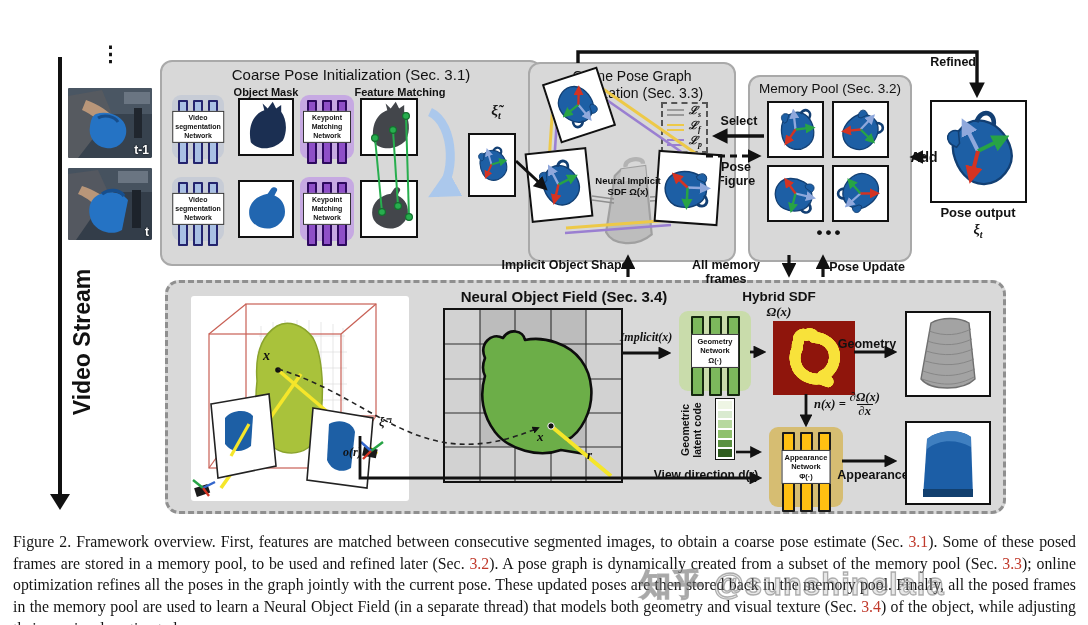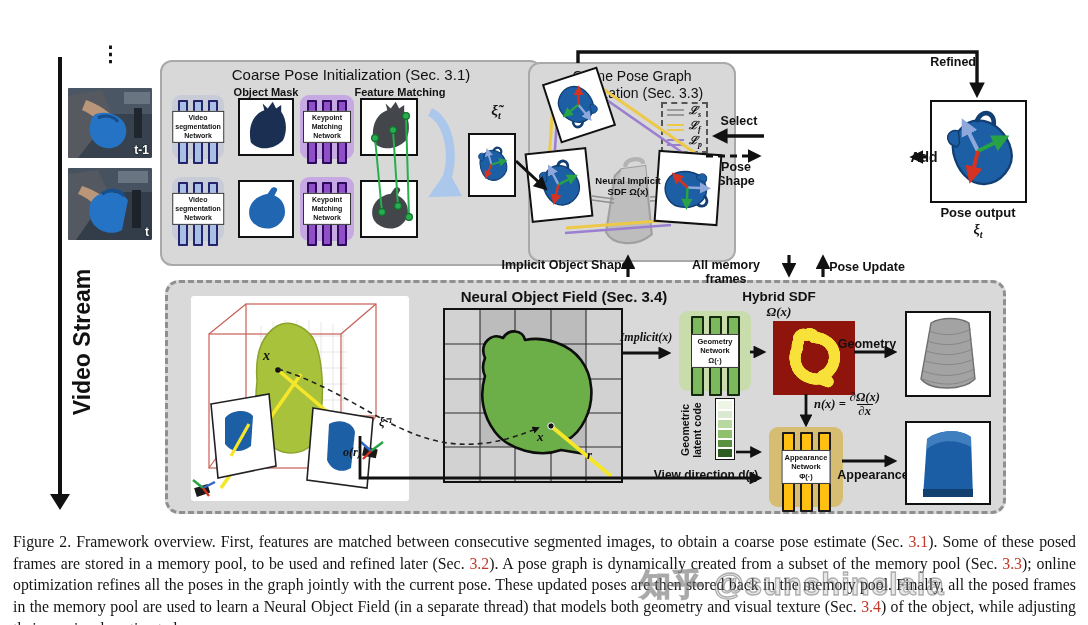--- a/index.html
+++ b/index.html
@@ -234,20 +234,44 @@
     <svg width="57" height="65" viewBox="0 0 60 60">
         <use href="#jug" transform="rotate(-30 30 30)"></use>
       </svg>
   </div>
   <div class="frame" style="left:656px;top:152px;width:64px;height:72px;transform:rotate(4deg);z-index:3;">
     <svg width="59" height="67" viewBox="0 0 60 60">
         <use href="#jug" transform="rotate(80 30 30)"></use>
       </svg>
   </div>
 
+  <div class="panel" style="left:748px;top:75px;width:160px;height:183px;">
+    <div class="ptitle" style="top:4px;font-size:13.5px;">Memory Pool (Sec. 3.2)</div>
+    <div class="frame" style="left:17px;top:24px;width:57px;height:57px;border-width:2px;">
+      <svg width="53" height="53" viewBox="0 0 60 60">
+          <use href="#jug" transform="rotate(-15 30 30)"></use>
+        </svg>
+    </div>
+    <div class="frame" style="left:82px;top:24px;width:57px;height:57px;border-width:2px;">
+      <svg width="53" height="53" viewBox="0 0 60 60">
+          <use href="#jug" transform="rotate(35 30 30)"></use>
+        </svg>
+    </div>
+    <div class="frame" style="left:17px;top:88px;width:57px;height:57px;border-width:2px;">
+      <svg width="53" height="53" viewBox="0 0 60 60">
+          <use href="#jug" transform="rotate(95 30 30)"></use>
+        </svg>
+    </div>
+    <div class="frame" style="left:82px;top:88px;width:57px;height:57px;border-width:2px;">
+      <svg width="53" height="53" viewBox="0 0 60 60">
+          <use href="#jug" transform="rotate(-140 30 30)"></use>
+        </svg>
+    </div>
+    <div class="lbl" style="left:48px;top:146px;width:64px;font-size:17px;letter-spacing:3px;">•••</div>
+  </div>
 
   <div class="frame" style="left:930px;top:100px;width:97px;height:103px;">
     <svg width="92" height="98" viewBox="0 0 60 60">
         <use href="#jug" transform="rotate(-35 30 30)"></use>
       </svg>
   </div>
   <div class="lbl" style="left:918px;top:206px;width:120px;font-size:13px;">Pose output</div>
   <div class="lbl serifi" style="left:958px;top:222px;width:40px;font-size:14px;">
     <span>ξ</span><sub style="font-size:10px;">t</sub>
   </div>
@@ -391,21 +415,21 @@
         <path d="M20,16 C32,6 54,6 64,14 L66,74 L16,74 Z" fill="#1c5ea6"></path>
         <path d="M20,16 C32,6 54,6 64,14 L64,24 C50,16 32,16 20,26 Z" fill="#3f7fc0"></path>
         <path d="M16,66 L66,66 L66,74 L16,74 Z" fill="#12406f"></path>
       </svg>
     </div>
   </div>
 
   <div class="lbl" style="left:916px;top:55px;width:60px;font-size:12.5px;text-align:right;">Refined</div>
   <div class="lbl" style="left:712px;top:114px;width:54px;font-size:12.5px;">Select</div>
   <div class="lbl pre" style="left:704px;top:160px;width:64px;font-size:12.5px;">Pose
-Shape</div>
+Figure</div>
   <div class="lbl" style="left:906px;top:149px;width:36px;font-size:14px;">Add</div>
   <div class="lbl" style="left:495px;top:258px;width:140px;font-size:12.5px;">Implicit Object Shape</div>
   <div class="lbl" style="left:670px;top:258px;width:112px;font-size:12.5px;">All memory frames</div>
   <div class="lbl" style="left:828px;top:260px;width:78px;font-size:12.5px;">Pose Update</div>
 
   <svg class="abs" style="left:0;top:0;z-index:20;pointer-events:none;" width="1088" height="625">
     <polyline points="578,63 578,52 977,52 977,94" fill="none" stroke="#111" stroke-width="3.4" marker-end="url(#mB)"></polyline>
     <line x1="516" y1="161" x2="545" y2="188" stroke="#111" stroke-width="3" marker-end="url(#mB)"></line>
     <line x1="764" y1="136" x2="716" y2="136" stroke="#111" stroke-width="3.4" marker-end="url(#mB)"></line>
     <line x1="706" y1="156" x2="758" y2="156" stroke="#111" stroke-width="3" stroke-dasharray="7 5" marker-end="url(#mB)"></line>

